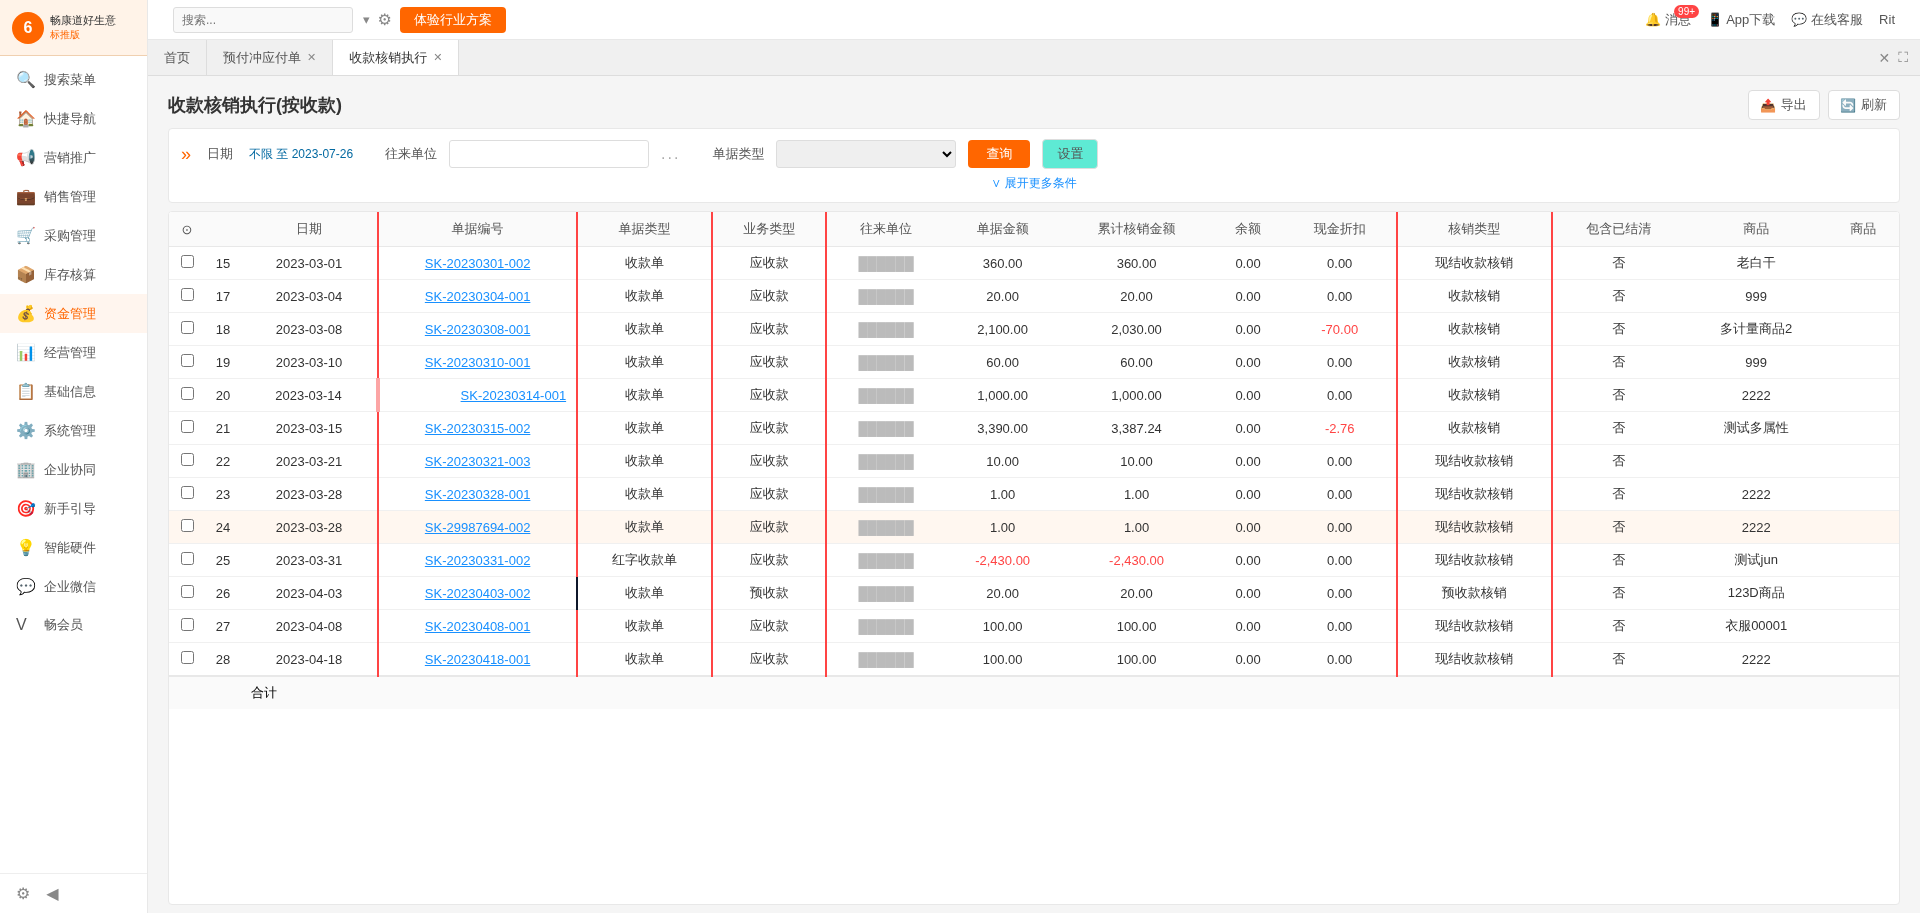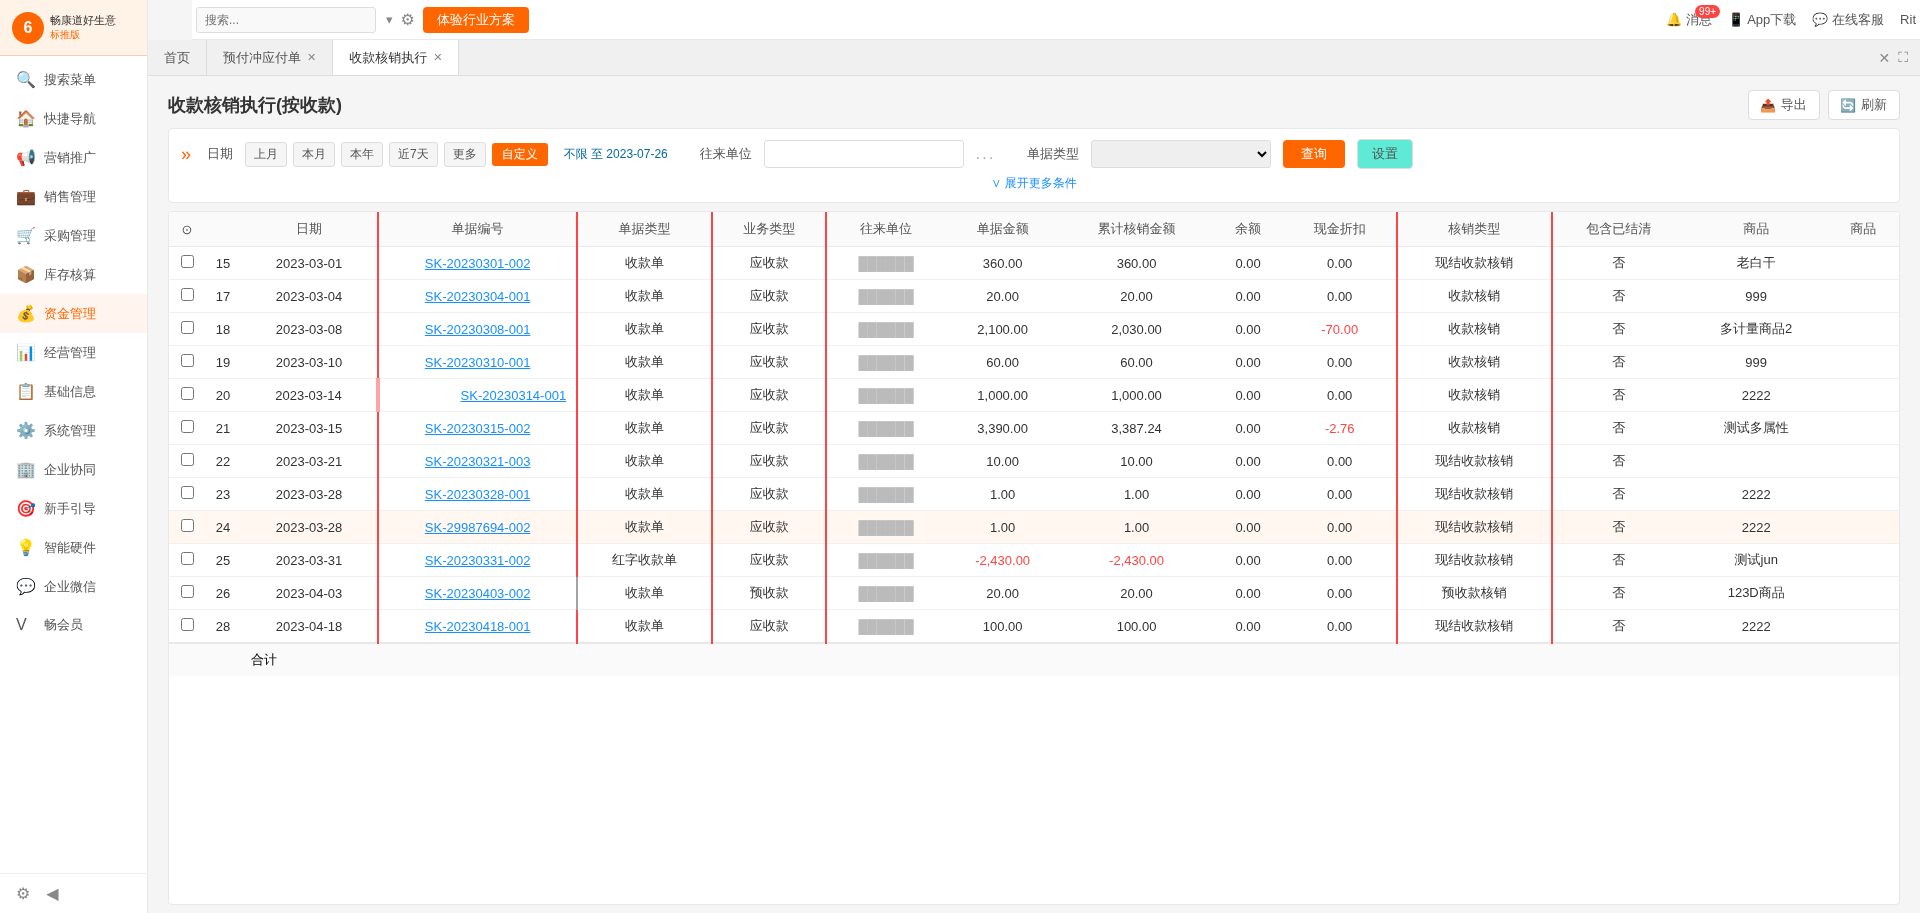--- a/index.html
+++ b/index.html
@@ -50,24 +50,23 @@
     .sidebar-bottom-icon { color: #888; cursor: pointer; font-size: 16px; }
 
     
     #main { flex: 1; display: flex; flex-direction: column; overflow: hidden; }
 
     
     #topbar {
       height: 40px;
       background: #fff;
       display: flex; align-items: center;
-      padding: 0 4px;
+      padding: 0 25px;
       border-bottom: 1px solid #e8e8e8;
       gap: 8px;
-      margin-left: 44px;
     }
     .topbar-search {
       width: 180px; height: 26px;
       border: 1px solid #ddd; border-radius: 3px;
       padding: 0 8px; font-size: 12px; color: #999;
       background: #f9f9f9;
     }
     .topbar-chevron { color: #888; margin-left: 2px; }
     .topbar-gear { color: #888; font-size: 16px; cursor: pointer; }
     .topbar-btn-solution {
@@ -338,28 +337,20 @@
         </button>
       </div>
     </div>
 
     <div class="filter-bar">
       <div class="filter-row">
 
         <span style="color:#ff6600;font-size:18px;cursor:pointer;margin-right:4px;">»</span>
 
         <span class="filter-label">日期</span>
-        <div class="filter-date-group">
-          <button class="filter-btn">上月</button>
-          <button class="filter-btn">本月</button>
-          <button class="filter-btn">本年</button>
-          <button class="filter-btn">近7天</button>
-          <button class="filter-btn">更多</button>
-          <button class="filter-btn-custom">自定义</button>
-        </div>
         <span class="filter-date-range">不限 至 2023-07-26</span>
 
         <span class="filter-label" style="margin-left:20px;">往来单位</span>
         <input class="filter-unit-input" type="text" style="">
         <span class="filter-dots">...</span>
 
         <span class="filter-label" style="margin-left:20px;">单据类型</span>
         <select class="filter-select">
           <option></option>
         </select>
@@ -559,31 +550,48 @@
       <td class="">0.00</td>
       <td style="border-left:2px solid #ff4444;border-right:2px solid #ff4444;">现结收款核销</td>
       <td>否</td>
       <td>测试jun</td>
       <td></td>
     </tr>
             <tr>
       <td><input type="checkbox" style=""></td>
       <td>26</td>
       <td>2023-04-03</td>
-      <td style="border-left:2px solid #ff4444;border-right:2px solid #a3a3a3;"><span class="td-link">SK-20230403-002</span></td>
+      <td style="border-left:2px solid #ff4444;border-right:2px solid #0f172a;"><span class="td-link">SK-20230403-002</span></td>
       <td>收款单</td>
       <td style="border-left:2px solid #ff4444;border-right:2px solid #ff4444;">预收款</td>
       <td style="color:#bbb;">██████</td>
       <td class="">20.00</td>
       <td class="">20.00</td>
       <td>0.00</td>
       <td class="">0.00</td>
       <td style="border-left:2px solid #ff4444;border-right:2px solid #ff4444;">预收款核销</td>
       <td>否</td>
       <td>123D商品</td>
+      <td></td>
+    </tr>
+            <tr>
+      <td><input type="checkbox" style=""></td>
+      <td>27</td>
+      <td>2023-04-08</td>
+      <td style="border-left:2px solid #ff4444;border-right:2px solid #ff4444;"><span class="td-link">SK-20230408-001</span></td>
+      <td>收款单</td>
+      <td style="border-left:2px solid #ff4444;border-right:2px solid #ff4444;">应收款</td>
+      <td style="color:#bbb;">██████</td>
+      <td class="">100.00</td>
+      <td class="">100.00</td>
+      <td>0.00</td>
+      <td class="">0.00</td>
+      <td style="border-left:2px solid #ff4444;border-right:2px solid #ff4444;">现结收款核销</td>
+      <td>否</td>
+      <td>衣服00001</td>
       <td></td>
     </tr>
             <tr>
       <td><input type="checkbox" style=""></td>
       <td>28</td>
       <td>2023-04-18</td>
       <td style="border-left:2px solid #ff4444;border-right:2px solid #ff4444;"><span class="td-link">SK-20230418-001</span></td>
       <td>收款单</td>
       <td style="border-left:2px solid #ff4444;border-right:2px solid #ff4444;">应收款</td>
       <td style="color:#bbb;">██████</td>

